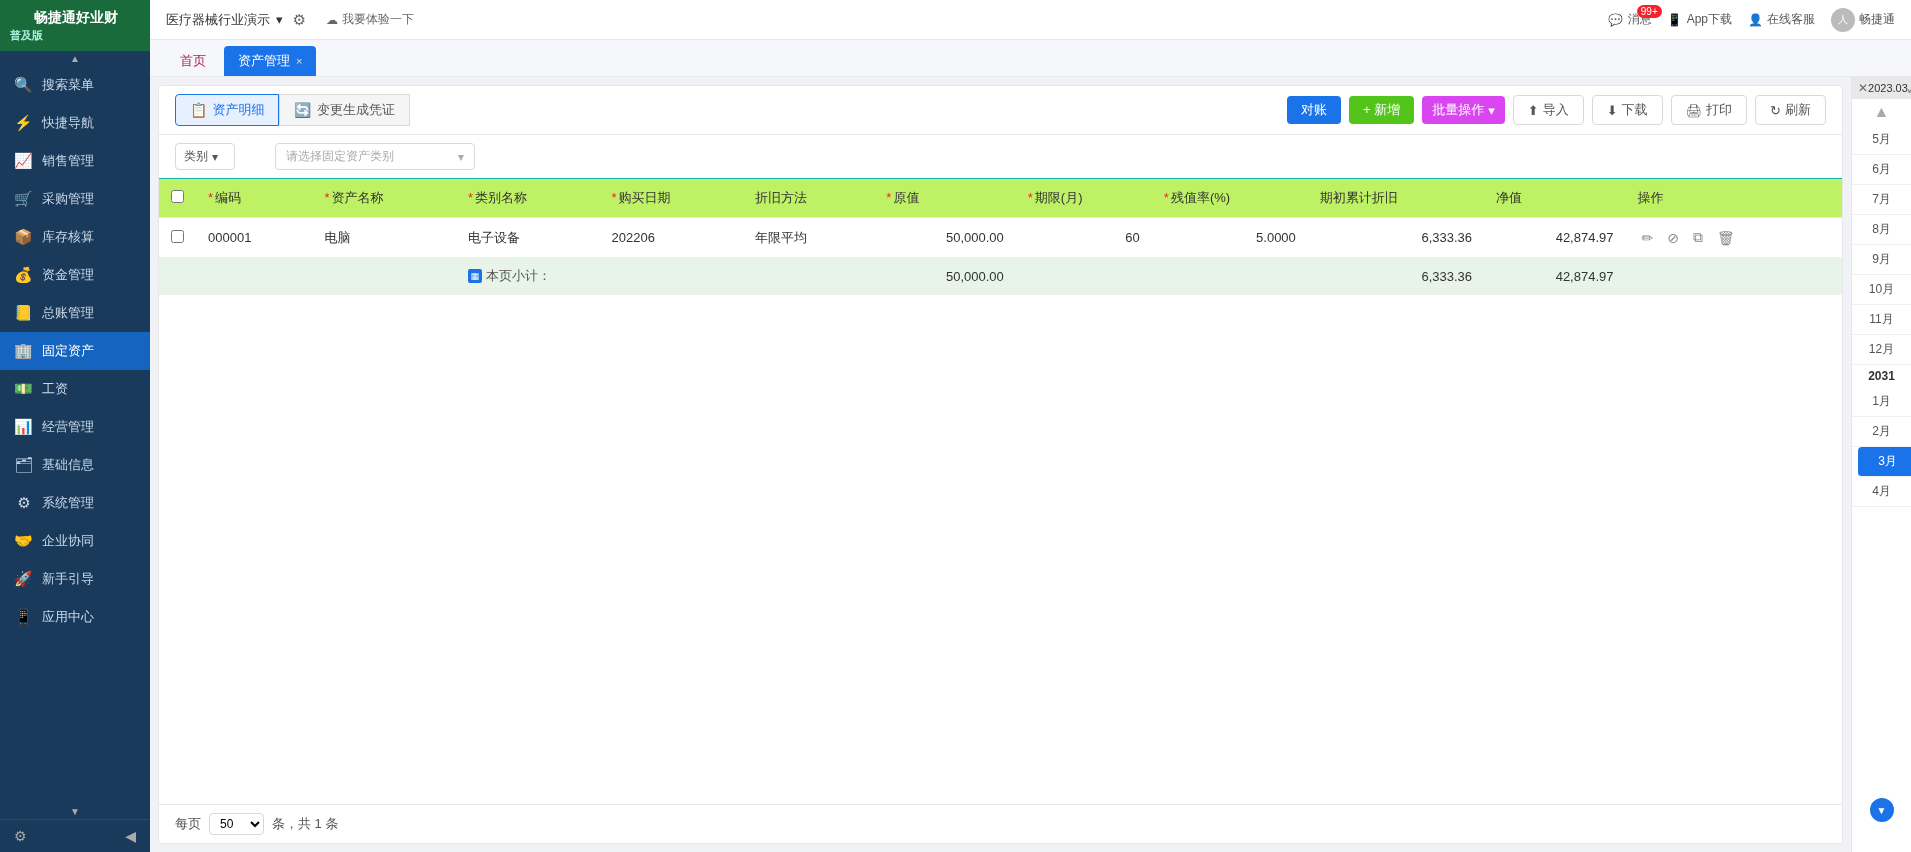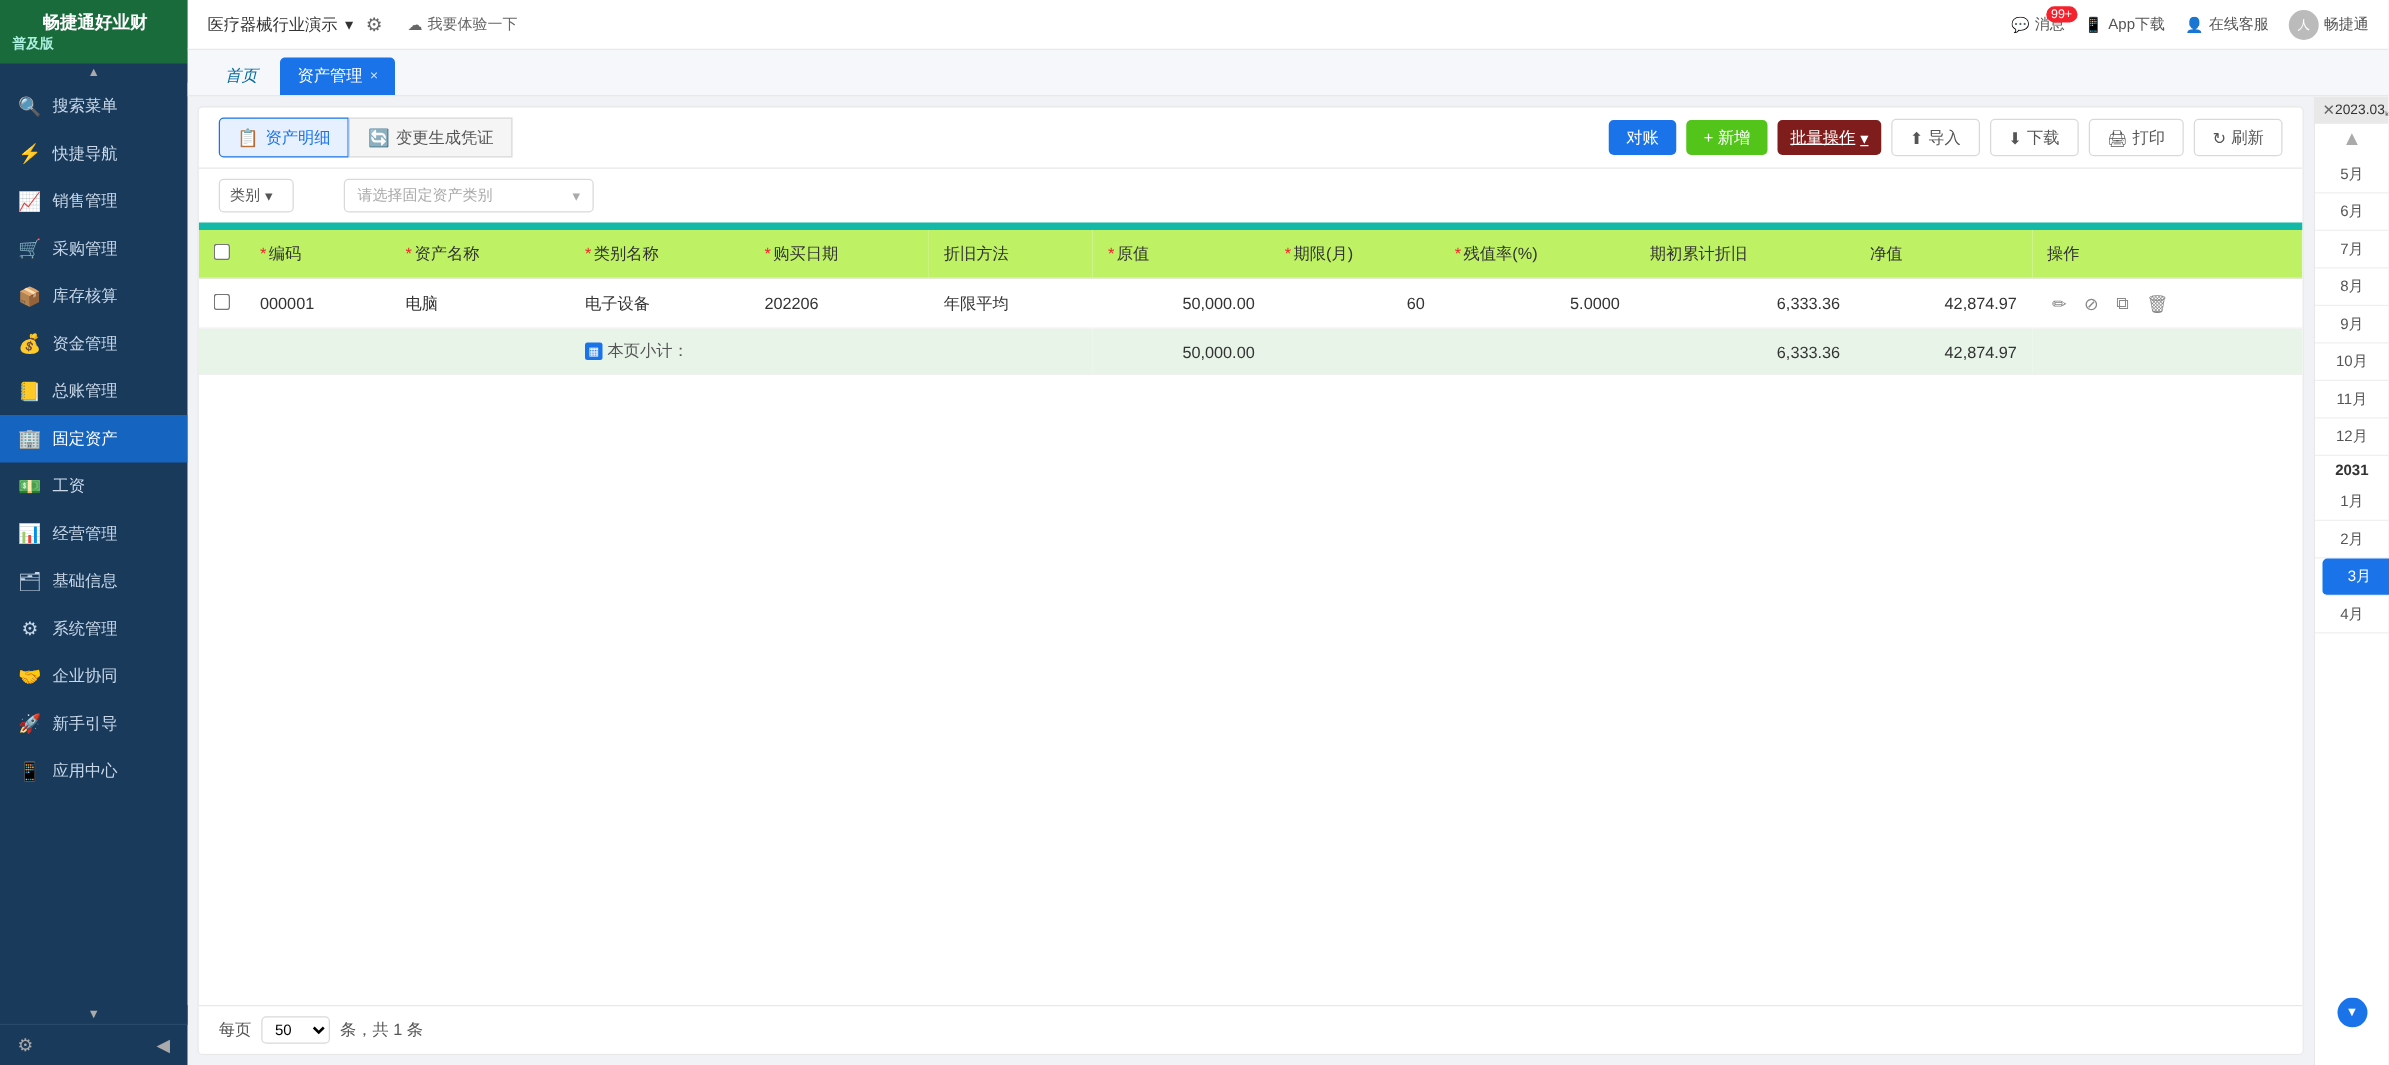--- a/index.html
+++ b/index.html
@@ -157,24 +157,23 @@
       display: flex;
       align-items: flex-end;
       padding: 6px 16px 0;
       border-bottom: 1px solid #e8e8e8;
       gap: 4px;
     }
     .tab-home {
       padding: 6px 14px;
       background: transparent;
       border: none;
-      color: #0369a1;
-      cursor: pointer;
-      font-size: 13px;
-      font-style: italic;
+      color: #be185d;
+      cursor: pointer;
+      font-size: 13px;
     }
     .tab-active {
       padding: 6px 14px;
       background: #1a73e8;
       color: #fff;
       border-radius: 4px 4px 0 0;
       font-size: 13px;
       display: flex;
       align-items: center;
       gap: 6px;
@@ -225,21 +224,21 @@
       color: #1a73e8;
       border-color: #1a73e8;
     }
     .sub-tab-icon { font-size: 14px; }
 
     
     .toolbar {
       display: flex;
       align-items: flex-start;
       padding: 8px 16px;
-      border-bottom: 6px solid #14b8a6;
+      border-bottom: 1px solid #14b8a6;
       gap: 8px;
       justify-content: space-between;
     }
     .toolbar-left { display: flex; align-items: center; gap: 8px; }
 
     .filter-select {
       display: flex;
       align-items: center;
       border: 1px solid #d9d9d9;
       border-radius: 4px;
@@ -272,31 +271,30 @@
       cursor: pointer;
       font-size: 13px;
       display: flex;
       align-items: center;
       gap: 4px;
     }
     .btn-primary { background: #1a73e8; color: #fff; }
     .btn-success { background: #52c41a; color: #fff; }
     .btn-default { background: #fff; border: 1px solid #d9d9d9; color: #555; }
     .btn-batch {
-      background: #7f1d1d;
+      background: #d946ef;
       color: #fff;
       padding: 5px 10px;
       border-radius: 4px;
       border: none;
       cursor: pointer;
       font-size: 13px;
       display: flex;
       align-items: center;
       gap: 4px;
-      text-decoration: underline;
     }
 
     
     .table-area {
       flex: 1;
       overflow: auto;
     }
     table {
       width: 100%;
       border-collapse: collapse;

